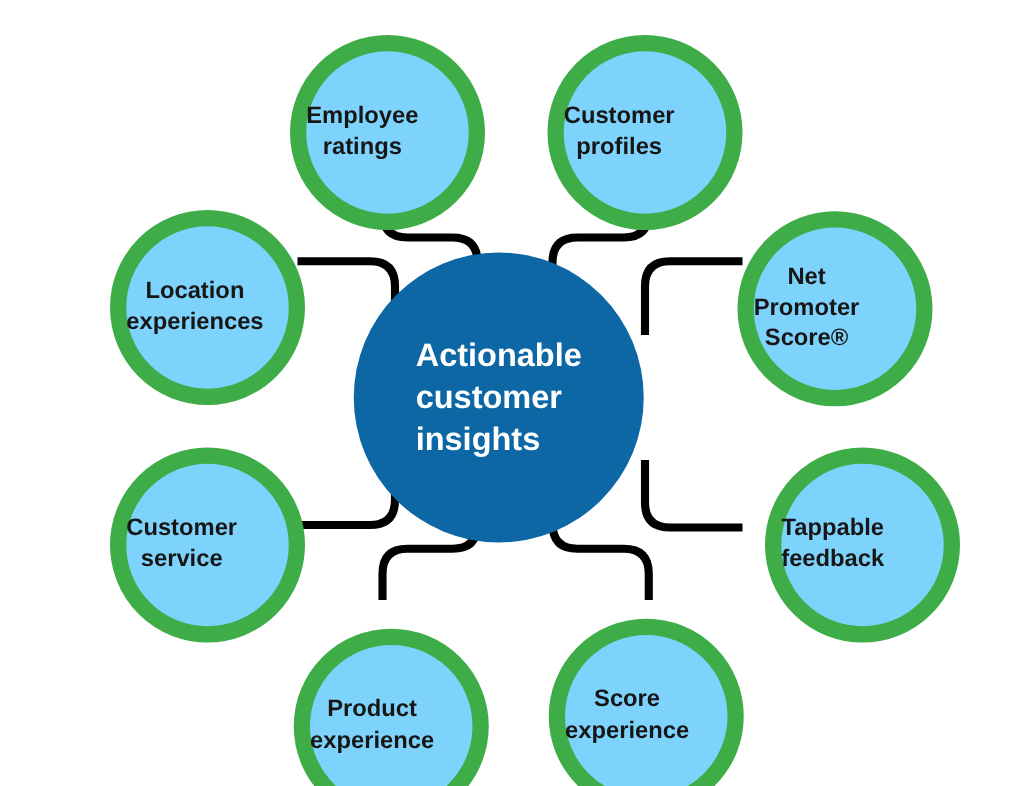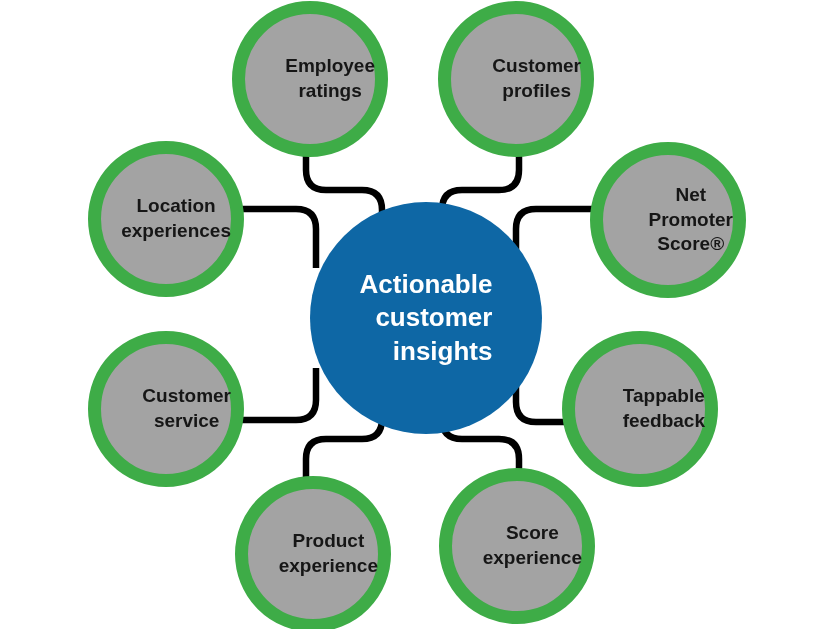--- a/index.html
+++ b/index.html
@@ -23,40 +23,41 @@
   }
   .connectors path{
     fill:none;
     stroke:var(--connector-black);
     stroke-width:6.5;
   }
   .node{
     position:absolute;
     width:156px;height:156px;
     border-radius:50%;
-    background:#a3a3a3;
+    background:#7dd3fc;
     border:13px solid var(--ring-green);
-    display:flex;align-items:center;justify-content:flex-end;
+    display:flex;align-items:center;justify-content:flex-start;
     text-align:center;
+    margin-top:27px;
   }
   .node .label{
     font-weight:bold;
     font-size:19px;
     line-height:1.3;
     color:var(--label-text);
     white-space:pre-line;
   }
   .center-node{
     position:absolute;
-    left:310px;top:202px;
+    left:283px;top:202px;
     width:232px;height:232px;
     border-radius:50%;
     background:var(--center-blue);
     display:flex;align-items:center;justify-content:center;
-    text-align:right;
+    text-align:left;
   }
   .center-node .label{
     font-weight:bold;
     font-size:26px;
     line-height:1.28;
     color:#ffffff;
     white-space:pre-line;
   }
 </style>
 </head>
@@ -94,21 +95,21 @@
     <span class="label">Net
 Promoter
 Score®</span>
   </div>
 
   <div class="node" style="left:88px;top:331px">
     <span class="label">Customer
 service</span>
   </div>
 
-  <div class="node" style="left:562px;top:331px">
+  <div class="node" style="left:612px;top:331px">
     <span class="label">Tappable
 feedback</span>
   </div>
 
   <div class="node" style="left:235px;top:476px">
     <span class="label">Product
 experience</span>
   </div>
 
   <div class="node" style="left:439px;top:468px">

